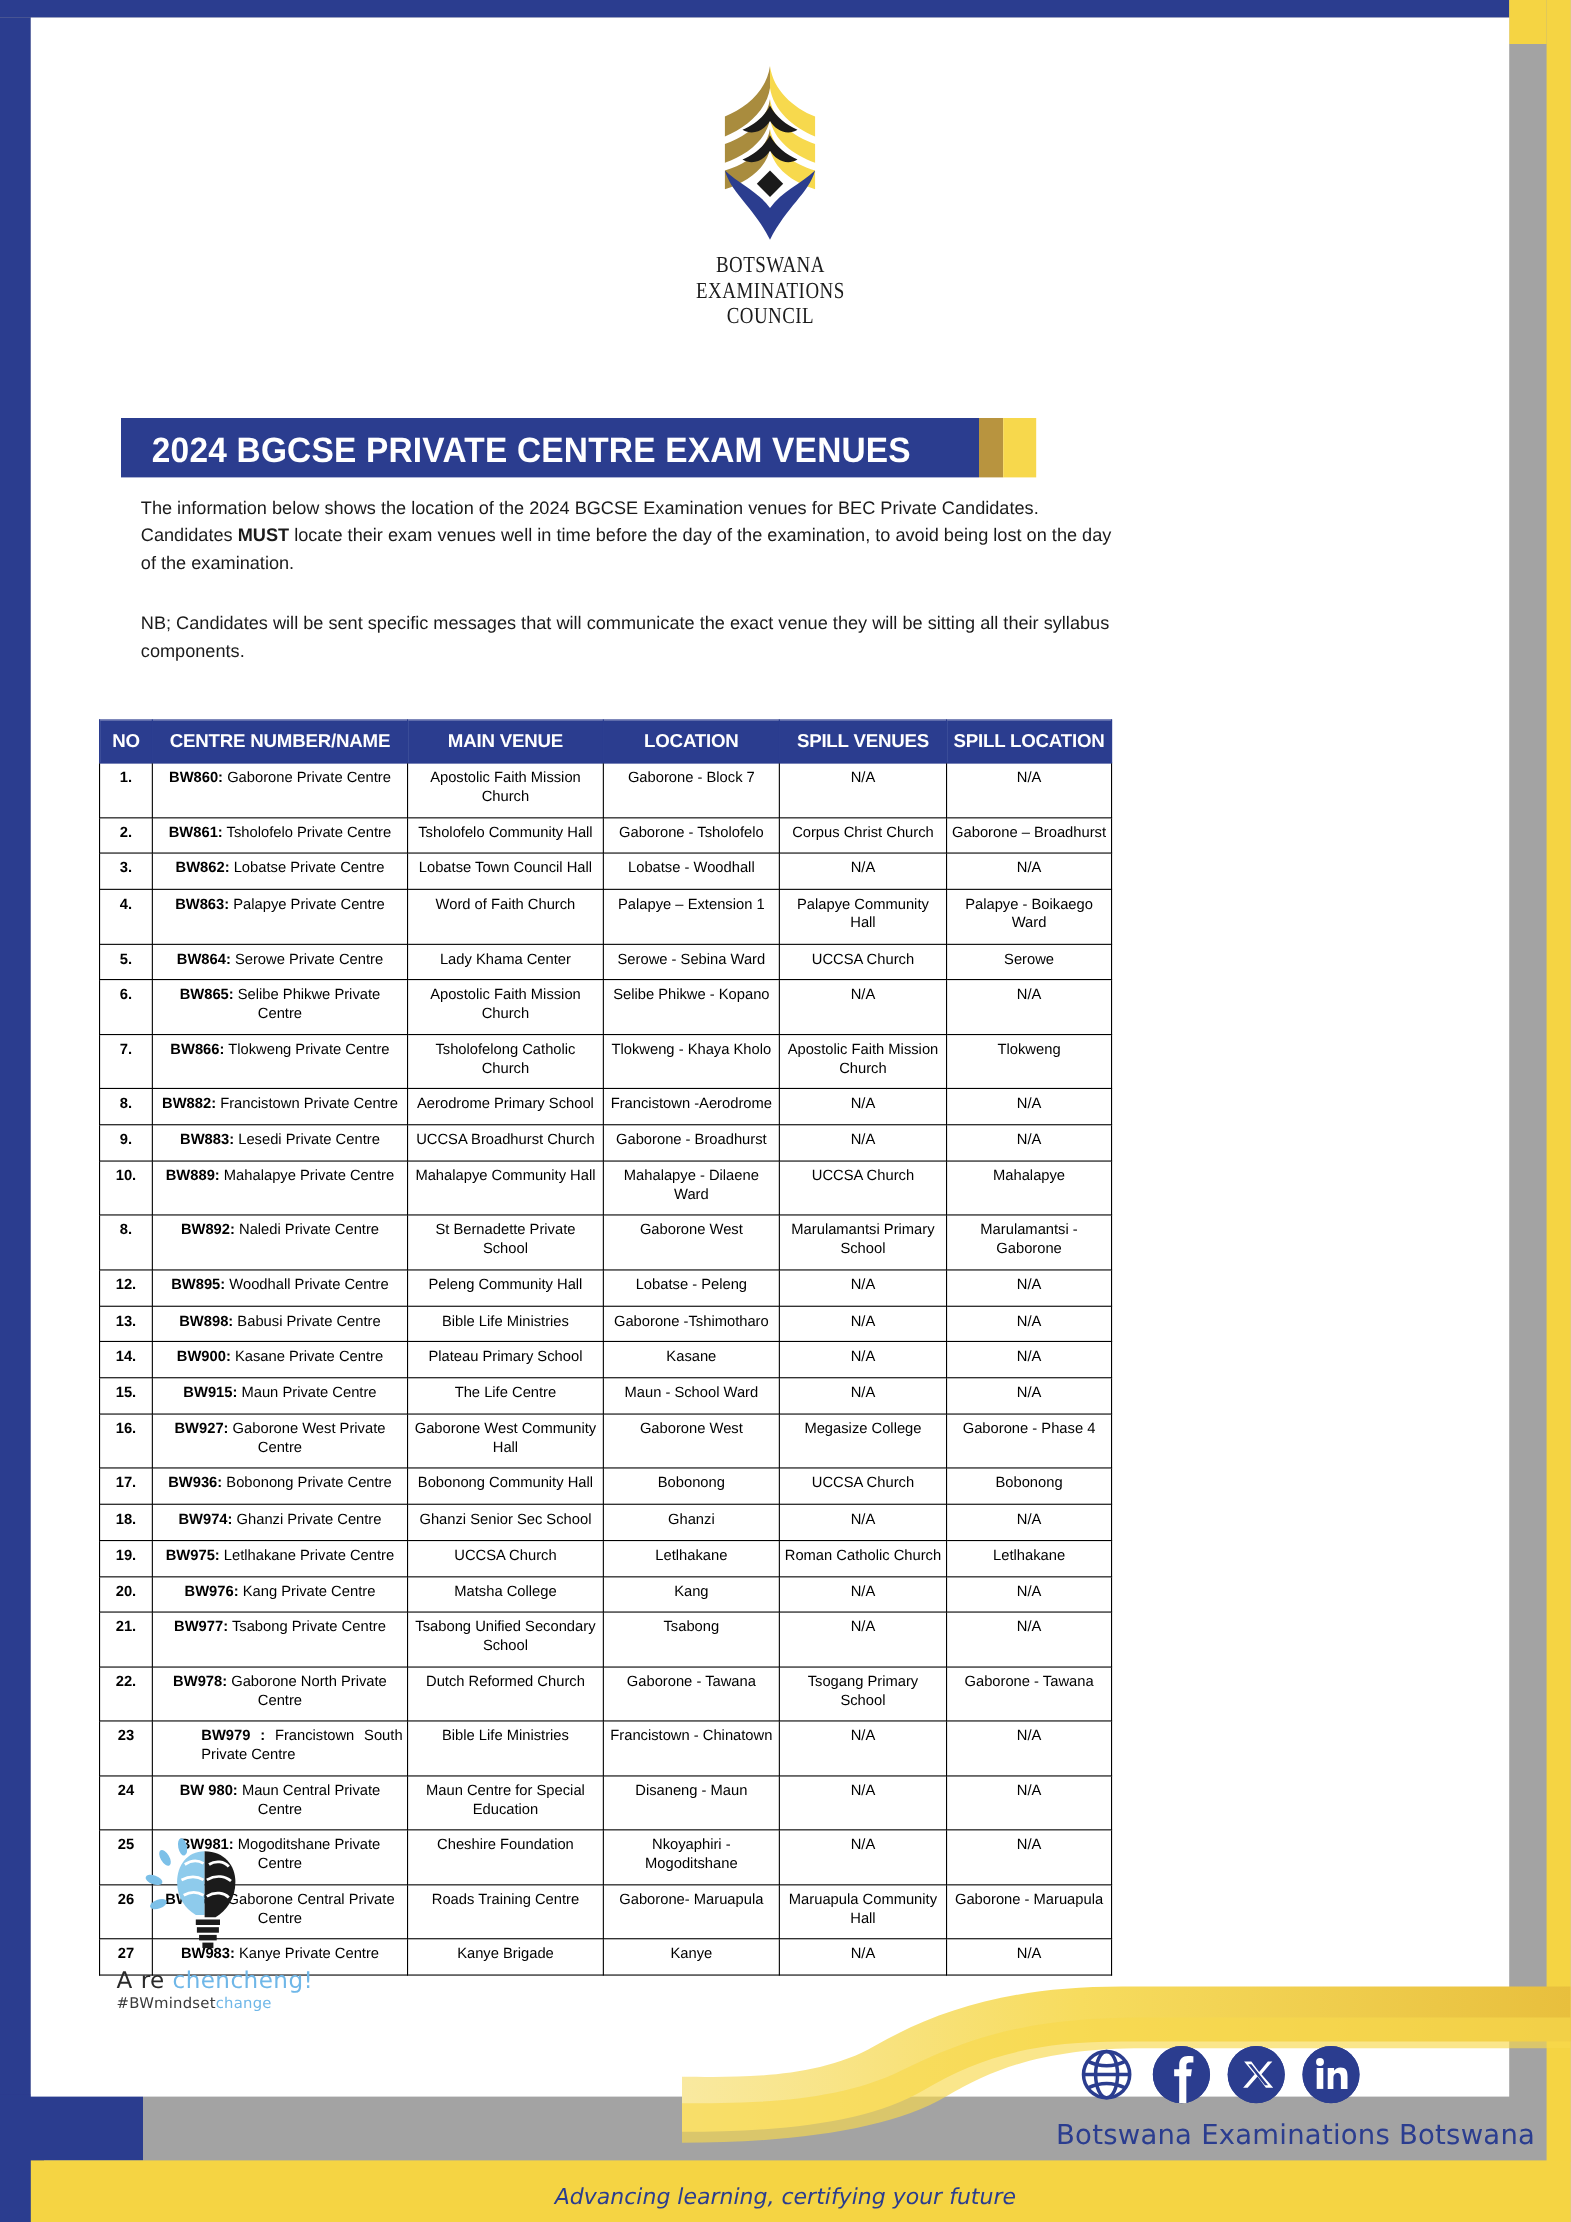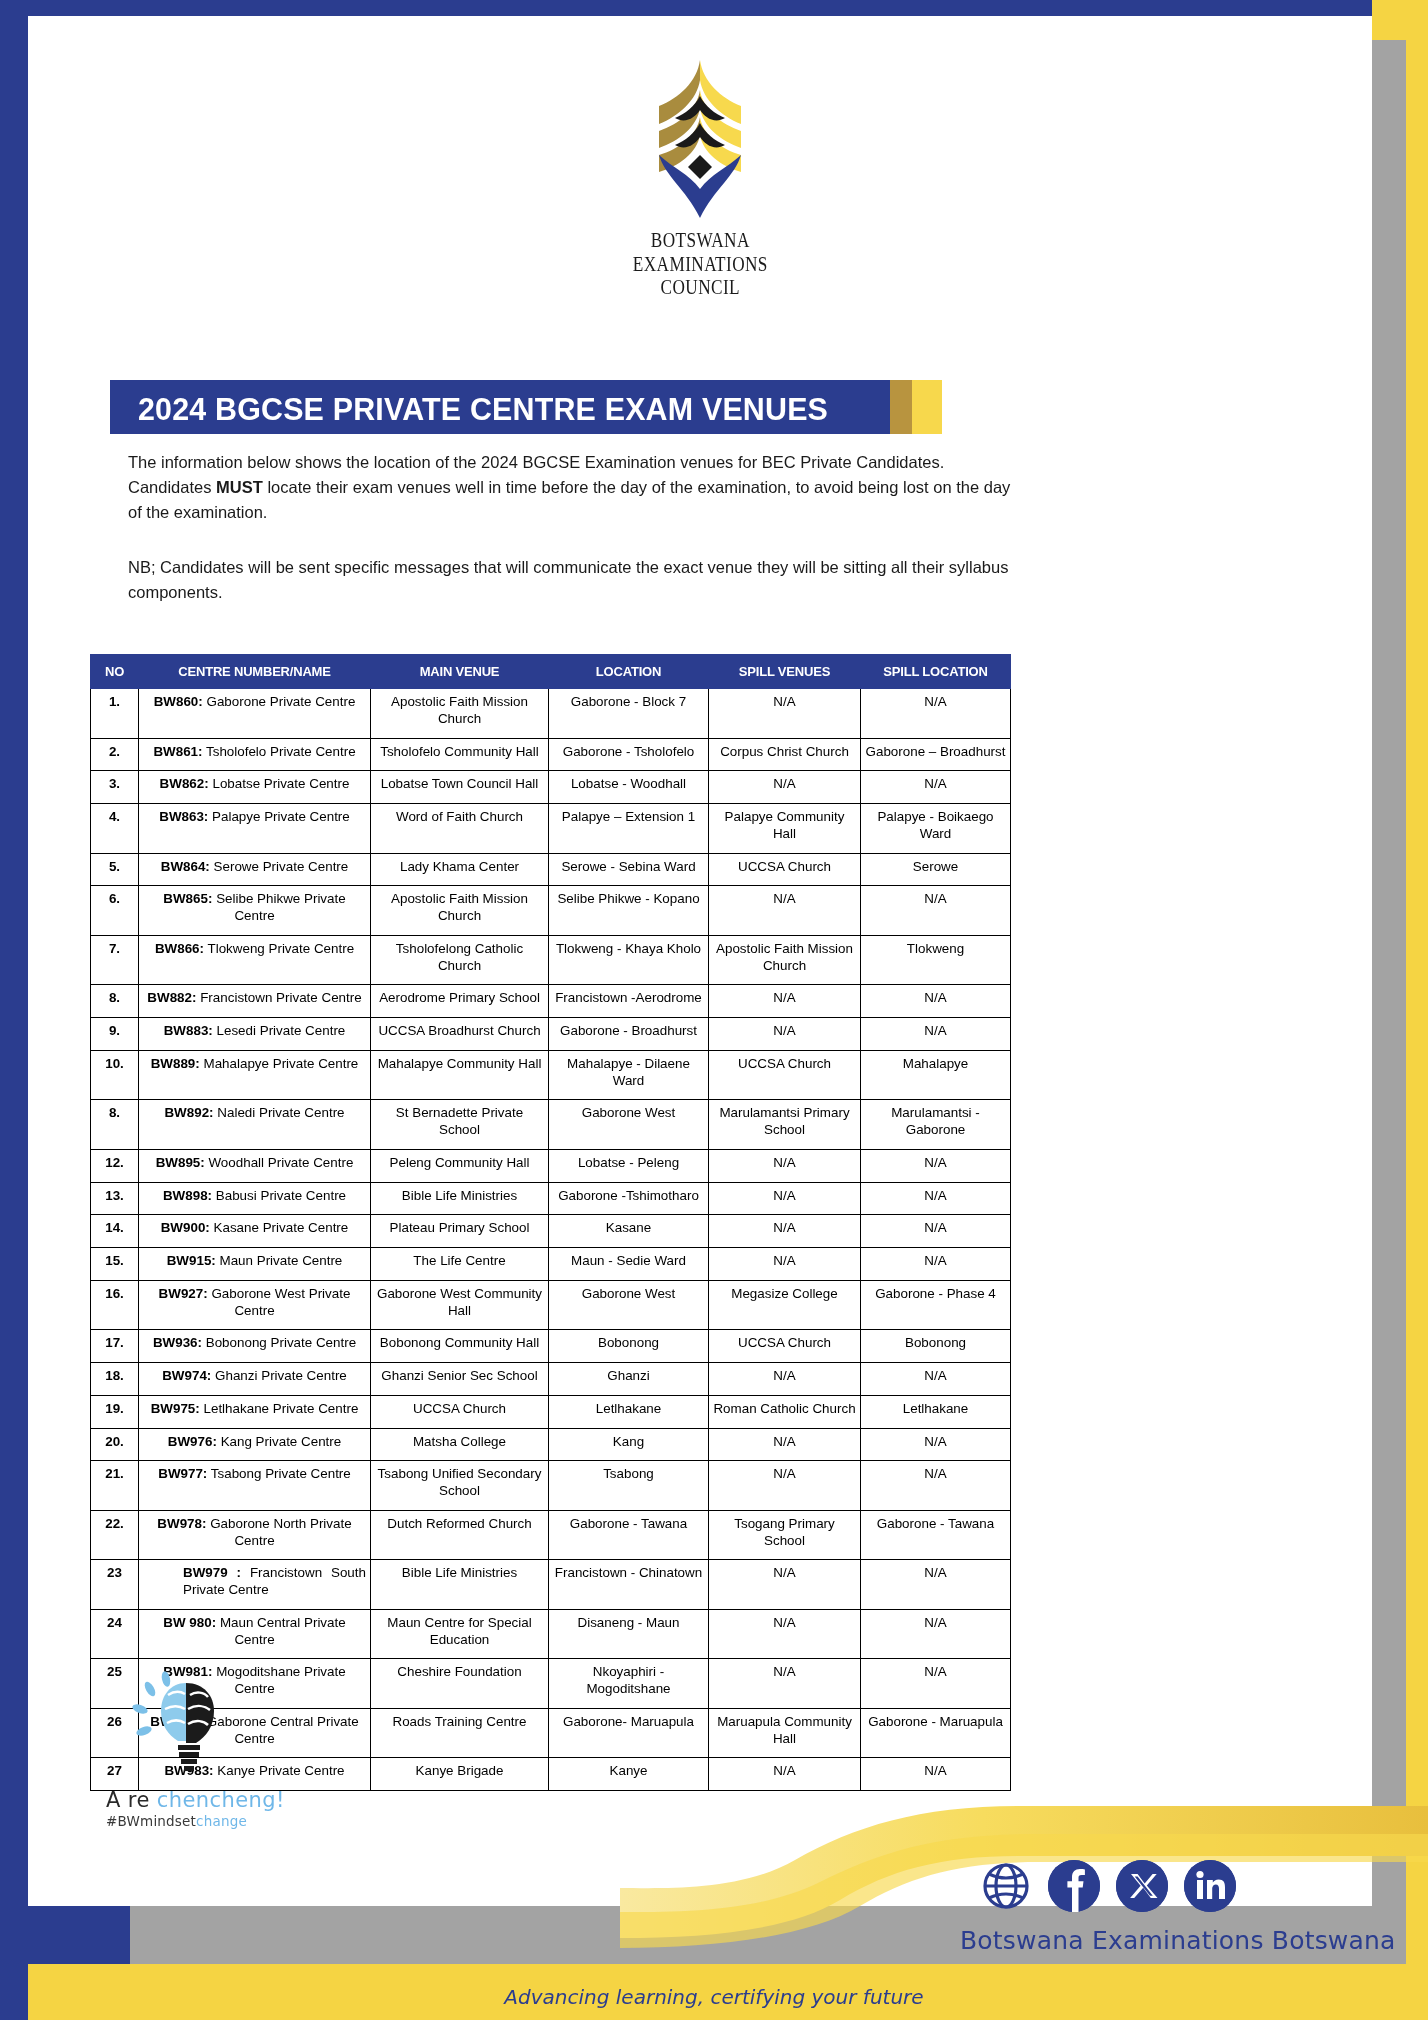--- a/index.html
+++ b/index.html
@@ -126,21 +126,21 @@
     width: 920px;
   }
   table.venues {
     border-collapse: collapse;
     width: 920px;
     table-layout: fixed;
   }
   table.venues th {
     background: #2b3d8f;
     color: #ffffff;
-    font-size: 13px;
+    font-size: 17px;
     font-weight: bold;
     padding: 9px 2px;
     text-align: center;
     border: 1px solid #2b3d8f;
     letter-spacing: -0.2px;
     white-space: nowrap;
   }
   table.venues td {
     border: 1px solid #000000;
     font-size: 13.4px;
@@ -400,21 +400,21 @@
               <td class="c-name"><b>BW900:</b><span> Kasane Private Centre</span></td>
               <td class="">Plateau Primary School</td>
               <td class="">Kasane</td>
               <td class="">N/A</td>
               <td class="">N/A</td>
             </tr>
             <tr>
               <td class="c-no">15.</td>
               <td class="c-name"><b>BW915:</b><span> Maun Private Centre</span></td>
               <td class="">The Life Centre</td>
-              <td class="">Maun - Sedie Ward</td>
+              <td class="">Maun - School Ward</td>
               <td class="">N/A</td>
               <td class="">N/A</td>
             </tr>
             <tr>
               <td class="c-no">16.</td>
               <td class="c-name"><b>BW927:</b><span> Gaborone West Private Centre</span></td>
               <td class="">Gaborone West Community Hall</td>
               <td class="">Gaborone West</td>
               <td class="">Megasize College</td>
               <td class="">Gaborone - Phase 4</td>

